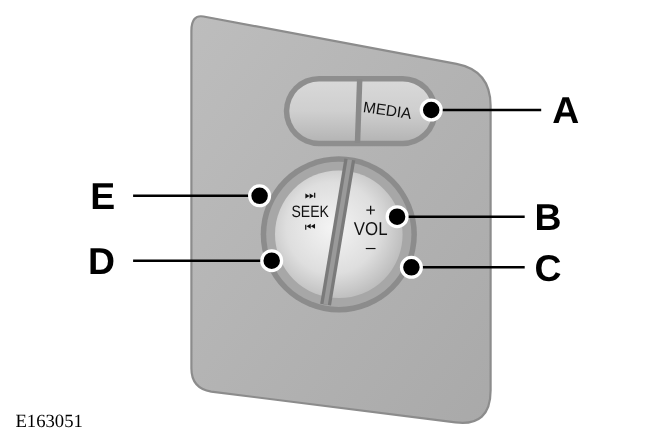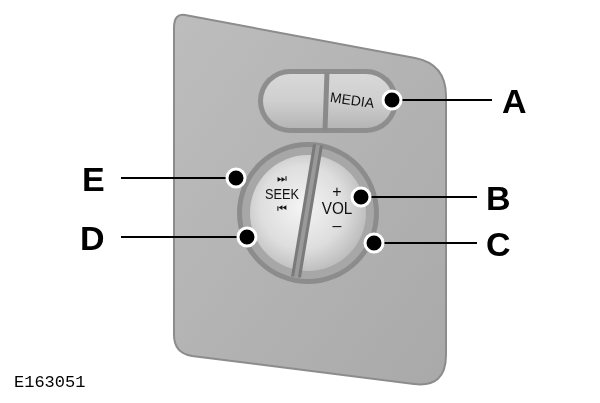--- a/index.html
+++ b/index.html
@@ -1,19 +1,19 @@
 <!DOCTYPE html>
 <html><head>
 <meta charset="utf-8">
 <style>
   html, body { margin:0; padding:0; background:#ffffff; }
   body { width:600px; height:403px; position:relative; overflow:hidden; font-family:"Liberation Sans", sans-serif; }
   svg { position:absolute; left:0; top:0; }
   .callout-label { position:absolute; font-family:"Liberation Sans", sans-serif; font-weight:bold; font-size:34px; color:#000; line-height:1; }
-  .figure-id { position:absolute; left:14px; top:373px; font-size:17px; color:#000; font-family:Liberation Mono, monospace; }
+  .figure-id { position:absolute; left:14px; top:373px; font-size:17px; color:#000; font-family:Liberation Serif, serif; }
 </style>
 </head>
 <body>
 
 <svg width="600" height="403" viewBox="0 0 600 403">
   <defs>
     <linearGradient id="panelGrad" x1="0" y1="0" x2="1" y2="1">
       <stop offset="0" stop-color="#bdbdbd"></stop>
       <stop offset="1" stop-color="#a9a9a9"></stop>
     </linearGradient>

